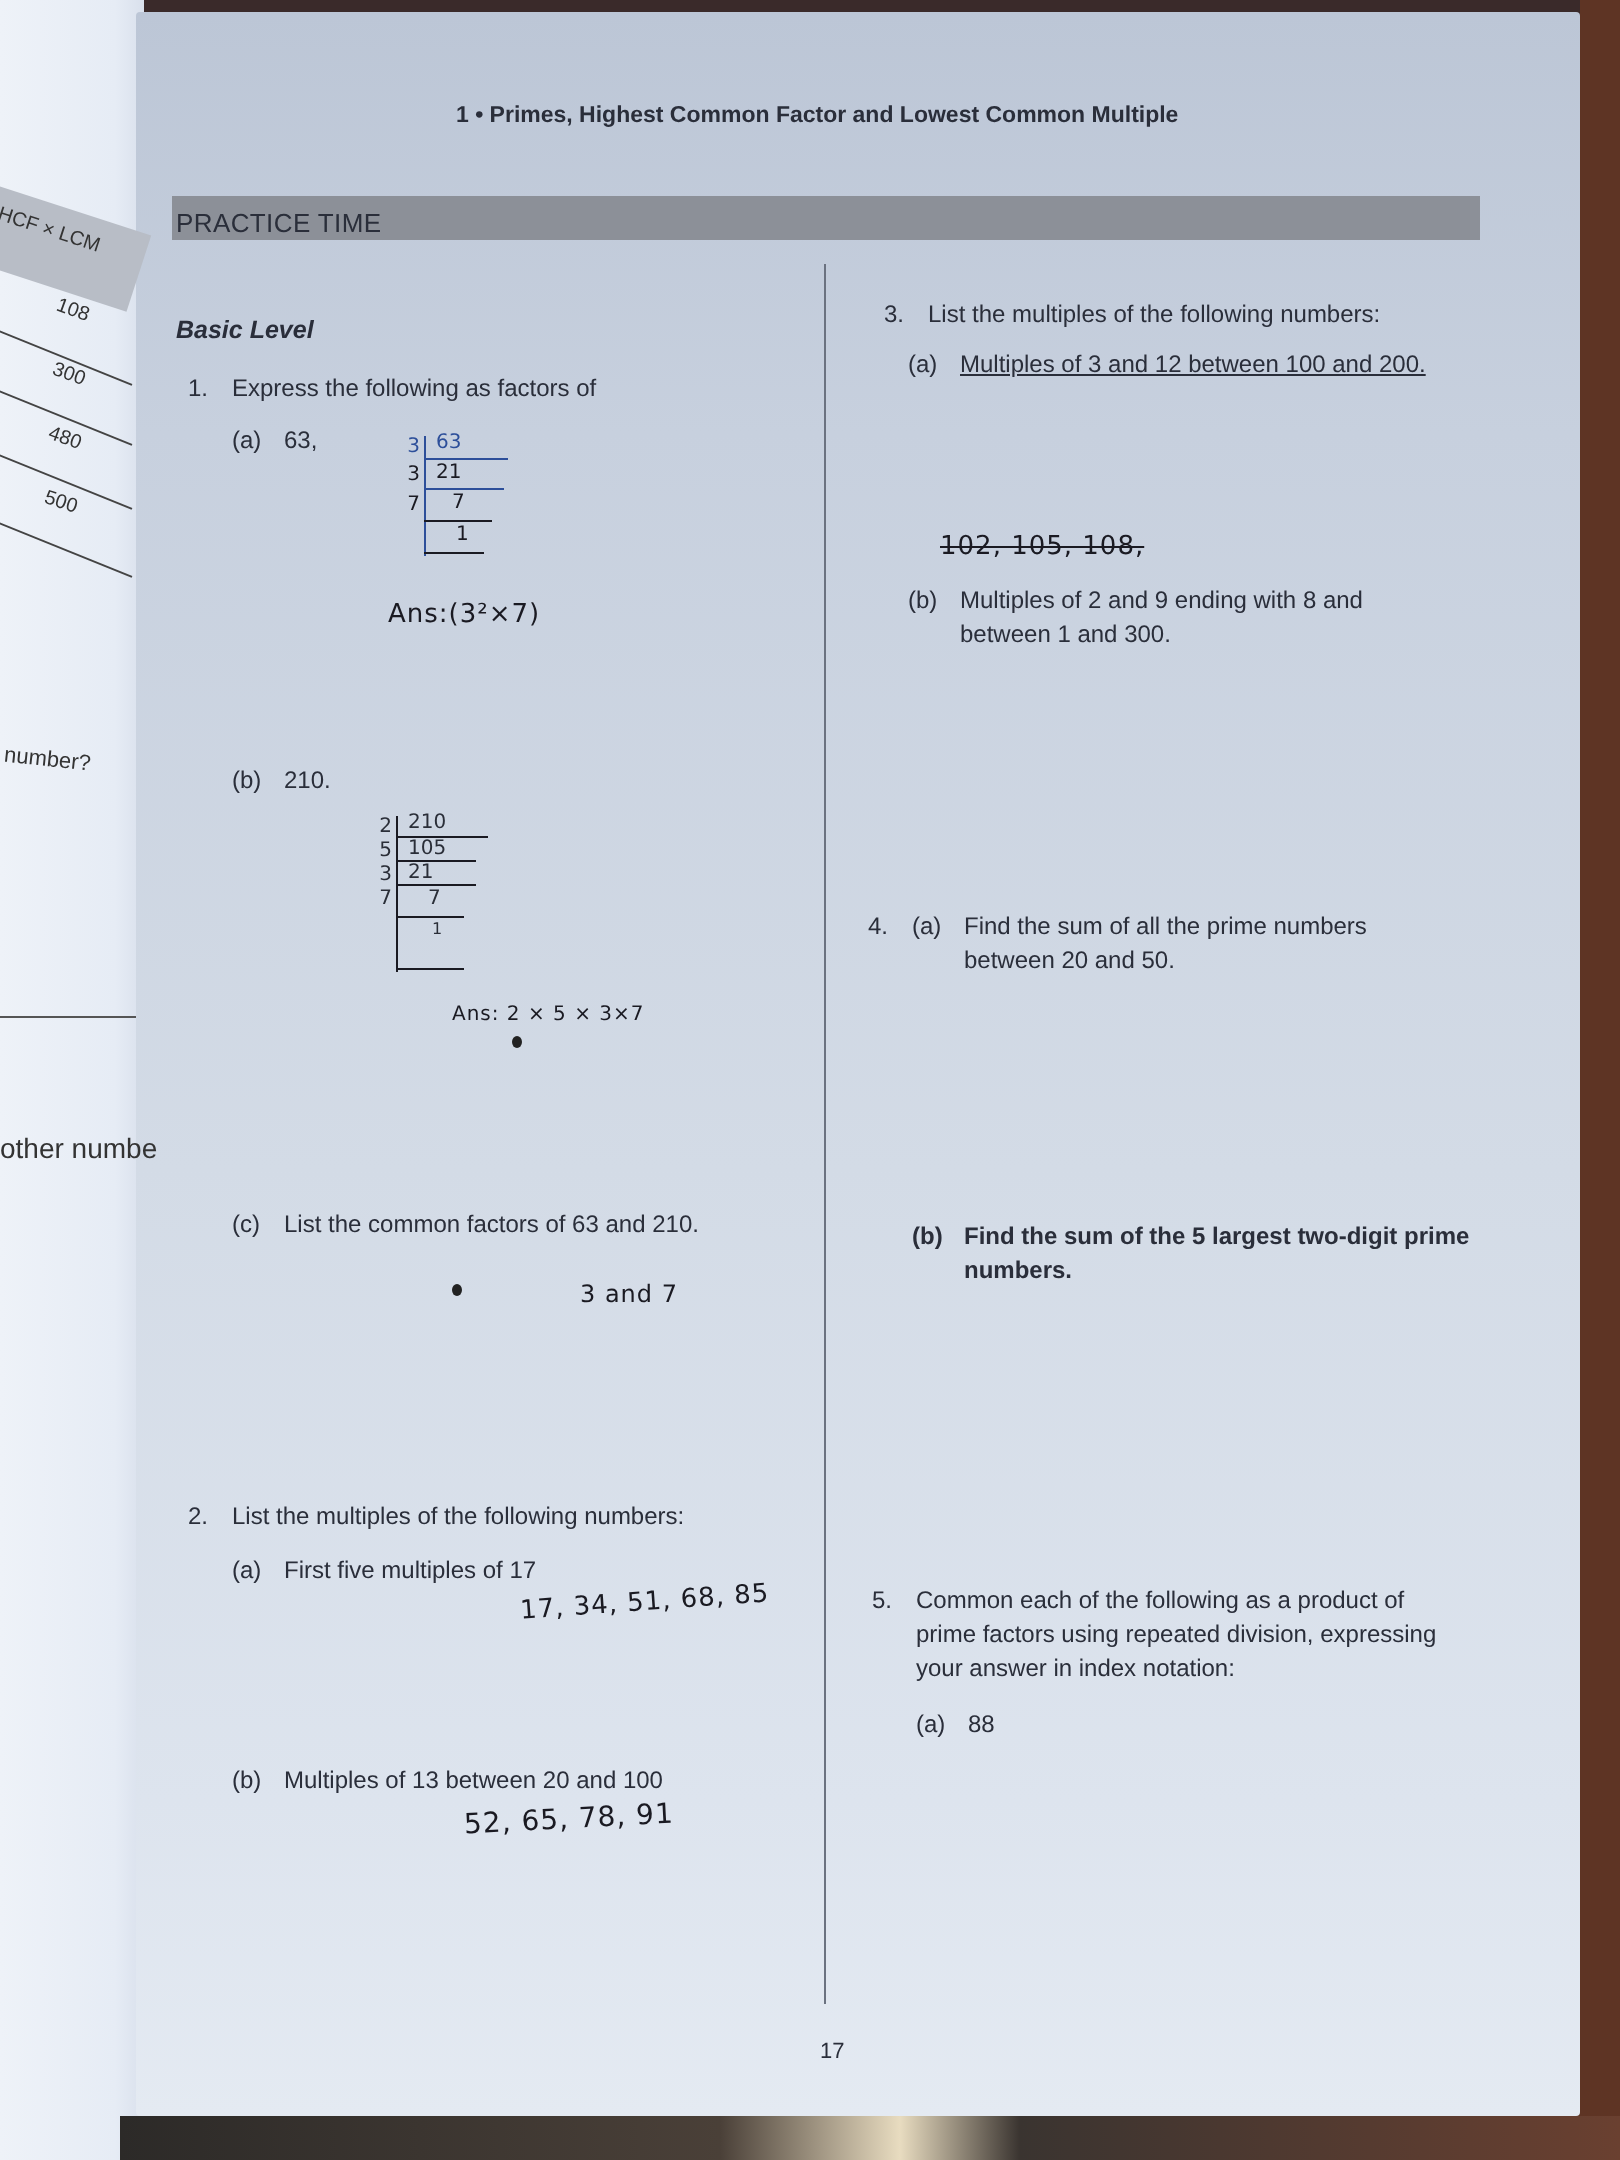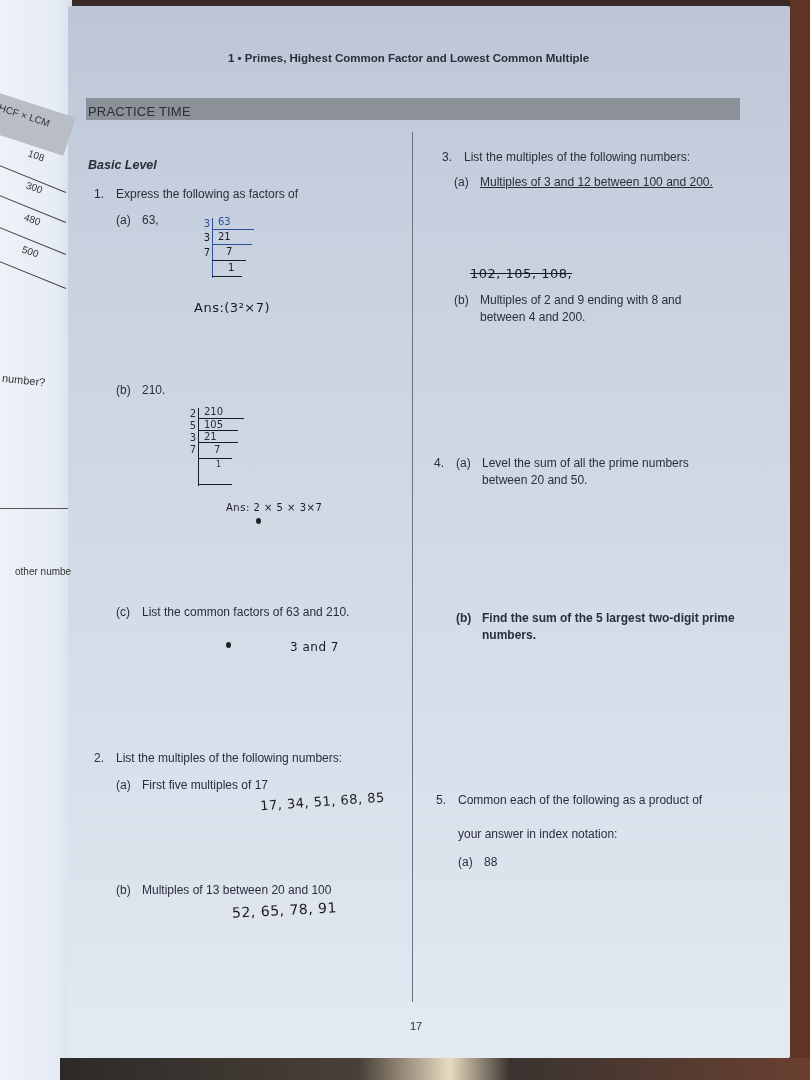--- a/index.html
+++ b/index.html
@@ -112,21 +112,21 @@
   <div class="hcf-line" style="top:82px;"></div>
   <div class="hcf-val" style="left:26px;top:102px;transform:rotate(20deg);">300</div>
   <div class="hcf-line" style="top:112px;"></div>
   <div class="hcf-val" style="left:24px;top:134px;transform:rotate(20deg);">480</div>
   <div class="hcf-line" style="top:144px;"></div>
   <div class="hcf-val" style="left:22px;top:166px;transform:rotate(18deg);">500</div>
   <div class="hcf-line" style="top:178px;"></div>
 </div>
 <div class="margin-text" style="left:2px;top:374px;transform:rotate(6deg);">number?</div>
 <div class="margin-rule"></div>
-<div class="margin-text" style="left:0;top:566px;font-size:10px;margin-left:15px;">other numbe</div>
+<div class="margin-text" style="left:0;top:566px;font-size:14px;">other numbe</div>
 
 <div class="chapter-title">1 • Primes, Highest Common Factor and Lowest Common Multiple</div>
 <div class="practice-bar"></div>
 <div class="practice-label">PRACTICE TIME</div>
 <div class="col-divider"></div>
 
 <div class="level">Basic Level</div>
 
 <div class="q" style="left:94px;top:186px;">
   <span class="num">1.</span><span>Express the following as factors of</span>
@@ -197,35 +197,35 @@
 <div class="q" style="left:432px;top:149px;margin-left:10px;">
   <span class="num">3.</span><span>List the multiples of the following numbers:</span>
 </div>
 <div class="q" style="left:454px;top:174px;text-decoration:underline;">
   <span class="sub">(a)</span><span>Multiples of 3 and 12 between 100 and 200.</span>
 </div>
 <div class="hw" style="left:470px;top:266px;font-size:13px;text-decoration:line-through;">102, 105, 108,</div>
 
 <div class="q" style="left:454px;top:292px;width:290px;">
   <span class="sub">(b)</span><span>Multiples of 2 and 9 ending with 8 and</span><br>
-  <span class="sub"></span><span>between 4 and 200.</span>
+  <span class="sub"></span><span>between 1 and 300.</span>
 </div>
 
 <div class="q" style="left:434px;top:455px;width:310px;">
-  <span class="num">4.</span><span class="sub">(a)</span><span>Level the sum of all the prime numbers</span><br>
+  <span class="num">4.</span><span class="sub">(a)</span><span>Find the sum of all the prime numbers</span><br>
   <span class="num"></span><span class="sub"></span><span>between 20 and 50.</span>
 </div>
 
 <div class="q" style="left:456px;top:610px;width:300px;font-weight:bold;">
   <span class="sub">(b)</span><span>Find the sum of the 5 largest two-digit prime</span><br>
   <span class="sub"></span><span>numbers.</span>
 </div>
 
 <div class="q" style="left:436px;top:792px;width:320px;">
   <span class="num">5.</span><span>Common each of the following as a product of</span><br>
-  <span class="num"></span><br>
+  <span class="num"></span><span>prime factors using repeated division, expressing</span><br>
   <span class="num"></span><span>your answer in index notation:</span>
 </div>
 <div class="q" style="left:458px;top:854px;">
   <span class="sub">(a)</span><span>88</span>
 </div>
 
 <div class="page-number">17</div>
 
 </body></html>

